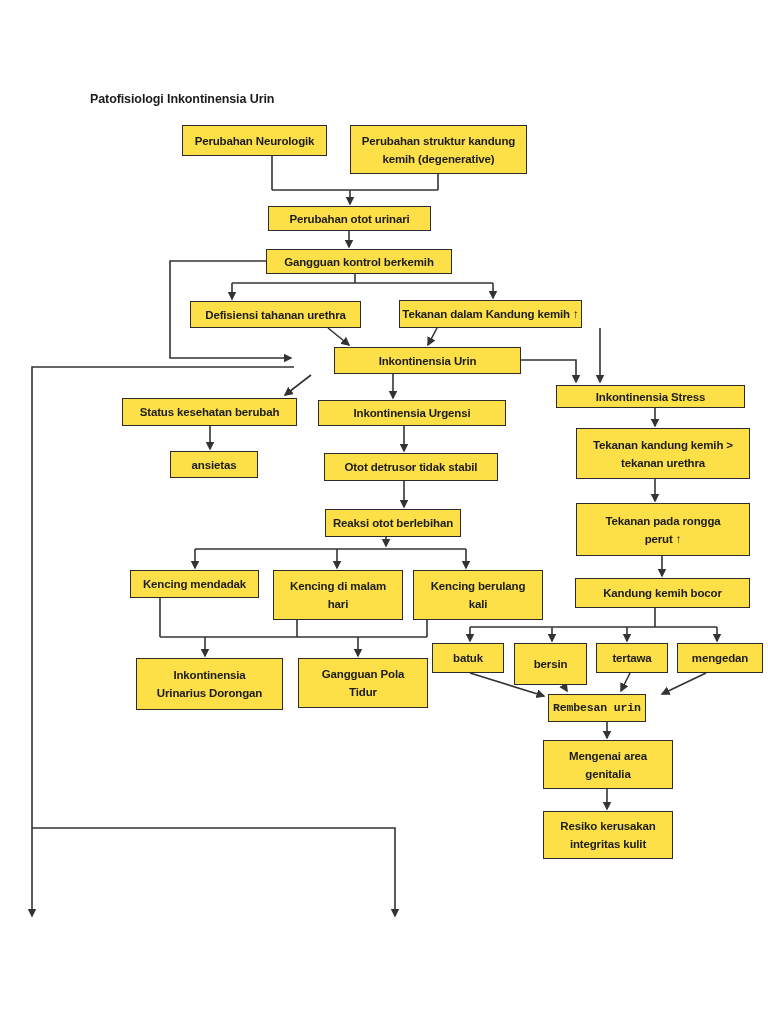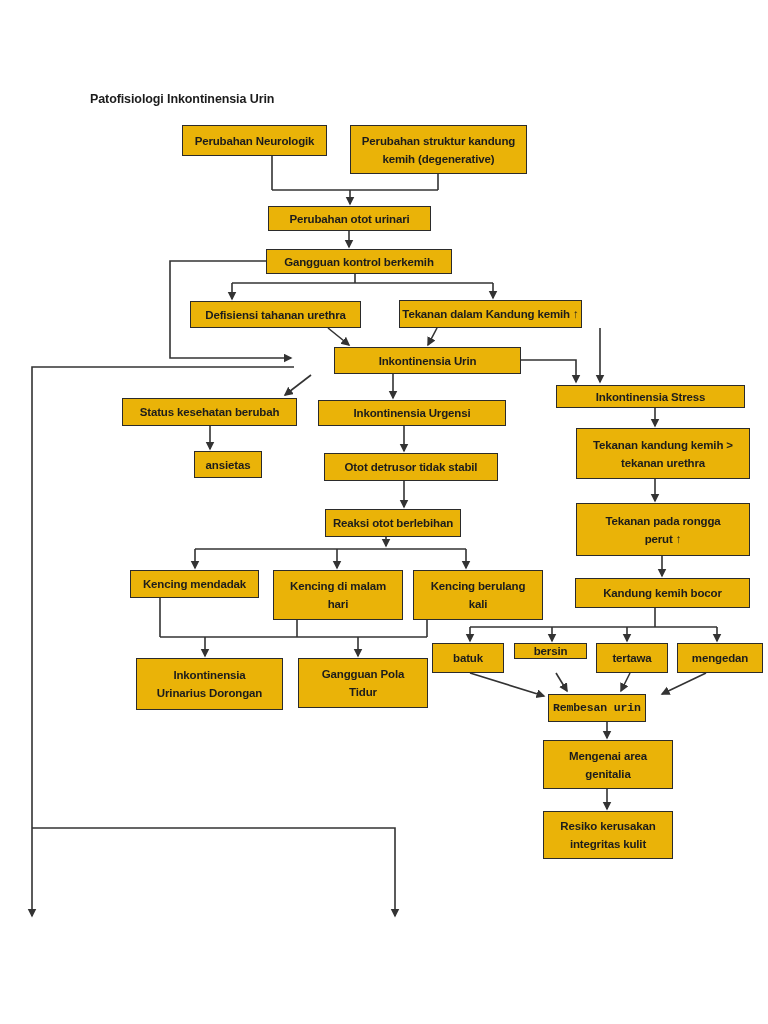--- a/index.html
+++ b/index.html
@@ -30,21 +30,21 @@
     position: absolute;
     left: 0;
     top: 0;
     width: 768px;
     height: 1024px;
   }
   .flow-node {
     position: absolute;
     box-sizing: border-box;
     border: 1.6px solid #2b2b2b;
-    background: #eab308;
+    background: #fde047;
     display: flex;
     align-items: center;
     justify-content: center;
     text-align: center;
     font-weight: bold;
     font-size: 11.5px;
     line-height: 18px;
     color: #1c1c1c;
     white-space: pre-line;
     letter-spacing: -0.15px;
@@ -115,41 +115,41 @@
   <div id="node-layer">
       <div class="flow-node" style="left: 182px; top: 125px; width: 145px; height: 31px; border-color: rgb(43, 43, 43); color: rgb(28, 28, 28);">Perubahan Neurologik</div>
       <div class="flow-node" style="left: 350px; top: 125px; width: 177px; height: 49px; border-color: rgb(43, 43, 43); color: rgb(28, 28, 28);">Perubahan struktur kandung
 kemih (degenerative)</div>
       <div class="flow-node" style="left: 268px; top: 206px; width: 163px; height: 25px; border-color: rgb(43, 43, 43); color: rgb(28, 28, 28);">Perubahan otot urinari</div>
       <div class="flow-node" style="left: 266px; top: 249px; width: 186px; height: 25px; border-color: rgb(43, 43, 43); color: rgb(28, 28, 28);">Gangguan kontrol berkemih</div>
       <div class="flow-node" style="left: 190px; top: 301px; width: 171px; height: 27px; border-color: rgb(43, 43, 43); color: rgb(28, 28, 28);">Defisiensi tahanan urethra</div>
       <div class="flow-node" style="left: 399px; top: 300px; width: 183px; height: 28px; border-color: rgb(43, 43, 43); color: rgb(28, 28, 28);">Tekanan dalam Kandung kemih ↑</div>
       <div class="flow-node" style="left: 294px; top: 347px; width: 187px; height: 27px; border-color: rgb(43, 43, 43); color: rgb(28, 28, 28); margin-left: 40px;">Inkontinensia Urin</div>
       <div class="flow-node" style="left: 122px; top: 398px; width: 175px; height: 28px; border-color: rgb(43, 43, 43); color: rgb(28, 28, 28);">Status kesehatan berubah</div>
-      <div class="flow-node" style="left: 170px; top: 451px; width: 68px; height: 27px; border-color: rgb(43, 43, 43); color: rgb(28, 28, 28); margin-left: 24px;">ansietas</div>
+      <div class="flow-node" style="left: 170px; top: 451px; width: 88px; height: 27px; border-color: rgb(43, 43, 43); color: rgb(28, 28, 28);">ansietas</div>
       <div class="flow-node" style="left: 318px; top: 400px; width: 188px; height: 26px; border-color: rgb(43, 43, 43); color: rgb(28, 28, 28);">Inkontinensia Urgensi</div>
       <div class="flow-node" style="left: 324px; top: 453px; width: 174px; height: 28px; border-color: rgb(43, 43, 43); color: rgb(28, 28, 28);">Otot detrusor tidak stabil</div>
       <div class="flow-node" style="left: 325px; top: 509px; width: 136px; height: 28px; border-color: rgb(43, 43, 43); color: rgb(28, 28, 28);">Reaksi otot berlebihan</div>
       <div class="flow-node" style="left: 130px; top: 570px; width: 129px; height: 28px; border-color: rgb(43, 43, 43); color: rgb(28, 28, 28);">Kencing mendadak</div>
       <div class="flow-node" style="left: 273px; top: 570px; width: 130px; height: 50px; border-color: rgb(43, 43, 43); color: rgb(28, 28, 28);">Kencing di malam
 hari</div>
       <div class="flow-node" style="left: 413px; top: 570px; width: 130px; height: 50px; border-color: rgb(43, 43, 43); color: rgb(28, 28, 28);">Kencing berulang
 kali</div>
       <div class="flow-node" style="left: 136px; top: 658px; width: 147px; height: 52px; border-color: rgb(43, 43, 43); color: rgb(28, 28, 28);">Inkontinensia
 Urinarius Dorongan</div>
       <div class="flow-node" style="left: 298px; top: 658px; width: 130px; height: 50px; border-color: rgb(43, 43, 43); color: rgb(28, 28, 28);">Gangguan Pola
 Tidur</div>
       <div class="flow-node" style="left: 556px; top: 385px; width: 189px; height: 23px; border-color: rgb(43, 43, 43); color: rgb(28, 28, 28);">Inkontinensia Stress</div>
       <div class="flow-node" style="left: 576px; top: 428px; width: 174px; height: 51px; border-color: rgb(43, 43, 43); color: rgb(28, 28, 28);">Tekanan kandung kemih &gt;
 tekanan urethra</div>
       <div class="flow-node" style="left: 576px; top: 503px; width: 174px; height: 53px; border-color: rgb(43, 43, 43); color: rgb(28, 28, 28);">Tekanan pada rongga
 perut ↑</div>
       <div class="flow-node" style="left: 575px; top: 578px; width: 175px; height: 30px; border-color: rgb(43, 43, 43); color: rgb(28, 28, 28);">Kandung kemih bocor</div>
       <div class="flow-node" style="left: 432px; top: 643px; width: 72px; height: 30px; border-color: rgb(43, 43, 43); color: rgb(28, 28, 28);">batuk</div>
-      <div class="flow-node" style="left: 514px; top: 643px; width: 73px; height: 16px; border-color: rgb(43, 43, 43); color: rgb(28, 28, 28);">bersin</div>
+      <div class="flow-node" style="left: 514px; top: 643px; width: 73px; height: 42px; border-color: rgb(43, 43, 43); color: rgb(28, 28, 28);">bersin</div>
       <div class="flow-node" style="left: 596px; top: 643px; width: 72px; height: 30px; border-color: rgb(43, 43, 43); color: rgb(28, 28, 28);">tertawa</div>
       <div class="flow-node" style="left: 677px; top: 643px; width: 86px; height: 30px; border-color: rgb(43, 43, 43); color: rgb(28, 28, 28);">mengedan</div>
       <div class="flow-node" style="left: 548px; top: 694px; width: 98px; height: 28px; border-color: rgb(43, 43, 43); color: rgb(28, 28, 28); font-family: Liberation Mono, monospace;">Rembesan urin</div>
       <div class="flow-node" style="left: 543px; top: 740px; width: 130px; height: 49px; border-color: rgb(43, 43, 43); color: rgb(28, 28, 28);">Mengenai area
 genitalia</div>
       <div class="flow-node" style="left: 543px; top: 811px; width: 130px; height: 48px; border-color: rgb(43, 43, 43); color: rgb(28, 28, 28);">Resiko kerusakan
 integritas kulit</div>
     </div>
 </div>
 

